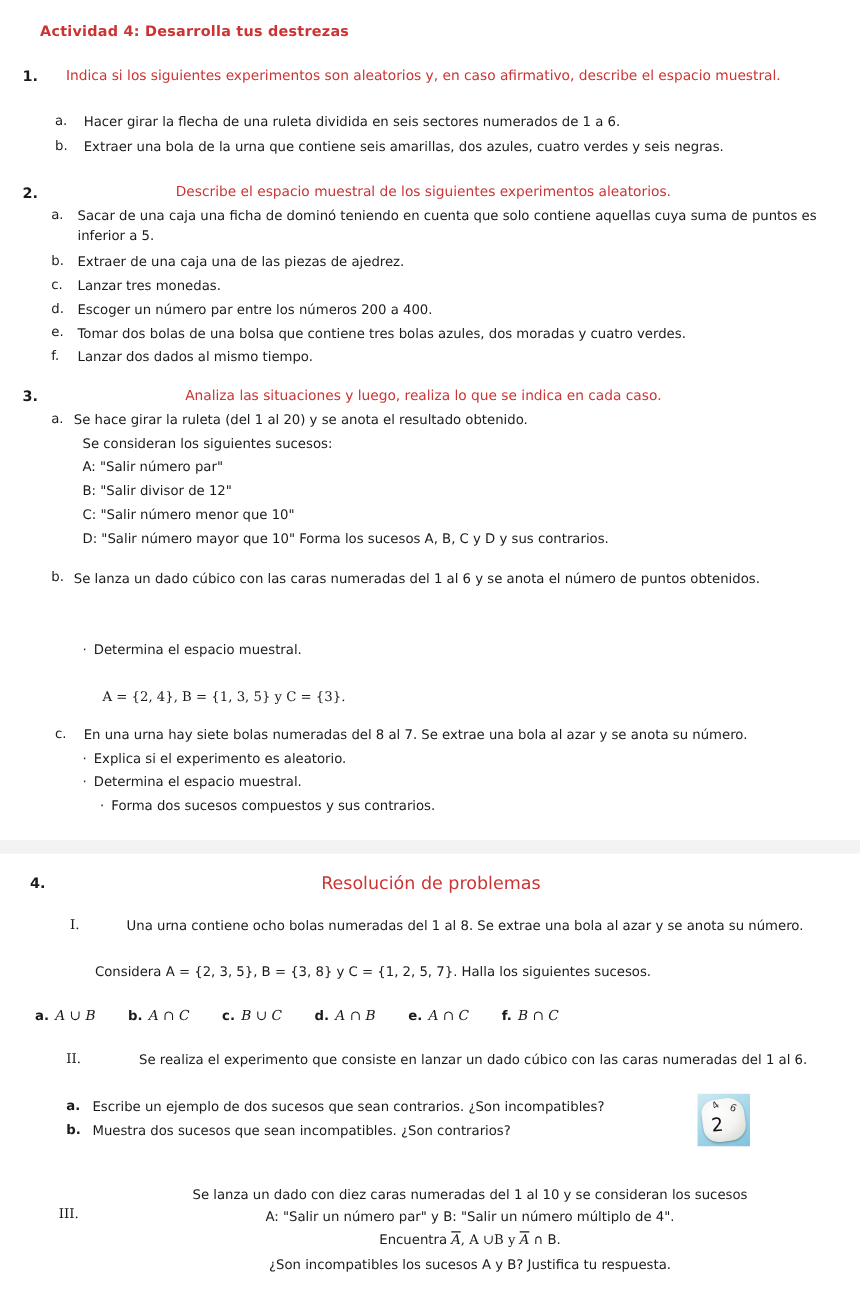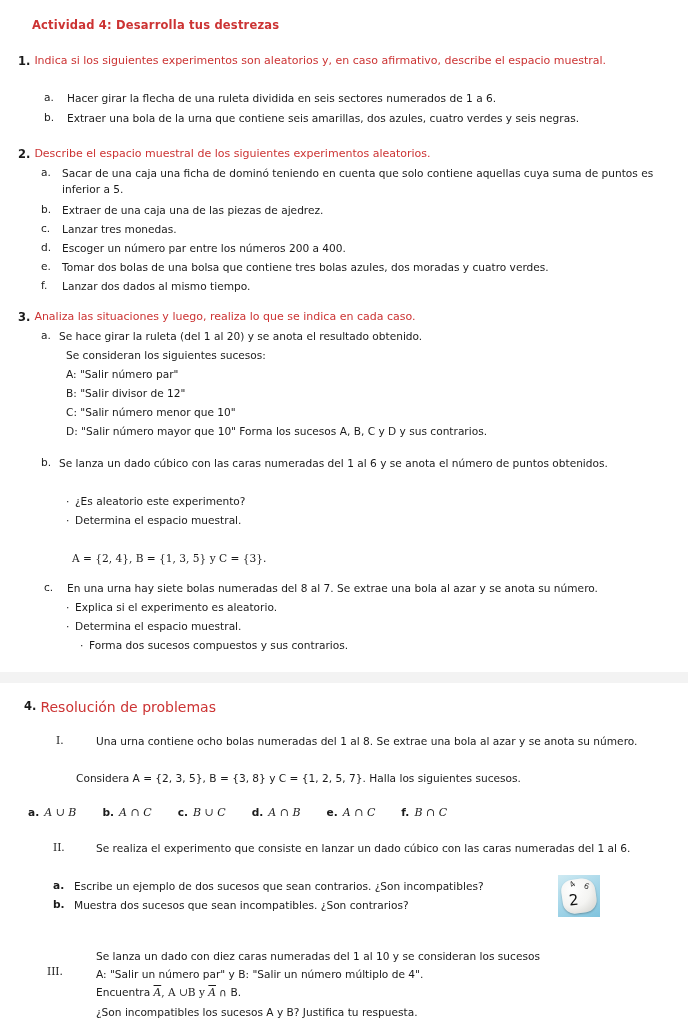--- a/index.html
+++ b/index.html
@@ -15,21 +15,21 @@
     font-size: 11px;
     overflow: hidden;
     position: relative;
   }
   .page {
     position: relative;
     width: 688px;
     height: 1033px;
     background: #ffffff;
   }
-  .red { color: #cc3333; }
+  .red { color: #cc3333; text-align: center; }
 
   
   .doc-title {
     position: absolute;
     left: 32px;
     top: 18px;
     font-size: 11.5px;
     font-weight: bold;
     color: #cc3333;
     letter-spacing: 0.2px;
@@ -197,23 +197,22 @@
   <div class="letter" style="left:41px; top:329px;">a.</div>
   <div class="sub" style="left:59px; top:329px; width:595px;">Se hace girar la ruleta (del 1 al 20) y se anota el resultado obtenido.</div>
   <div class="sub" style="left:66px; top:348px; width:595px;">Se consideran los siguientes sucesos:</div>
   <div class="sub" style="left:66px; top:367px; width:595px;">A: "Salir número par"</div>
   <div class="sub" style="left:66px; top:386px; width:595px;">B: "Salir divisor de 12"</div>
   <div class="sub" style="left:66px; top:405px; width:595px;">C: "Salir número menor que 10"</div>
   <div class="sub" style="left:66px; top:424px; width:595px;">D: "Salir número mayor que 10" Forma los sucesos A, B, C y D y sus contrarios.</div>
 
   <div class="letter" style="left:41px; top:456px;">b.</div>
   <div class="sub" style="left:59px; top:456px; width:590px;">Se lanza un dado cúbico con las caras numeradas del 1 al 6 y se anota el número de puntos obtenidos.</div>
-  <div class="sub bullet-dot" style="left:75px; top:494px; width:580px;">¿Es aleatorio este experimento?</div>
   <div class="sub bullet-dot" style="left:75px; top:513px; width:580px;">Determina el espacio muestral.</div>
-  <div class="sub math" style="left:72px; top:551px; width:400px; font-style:normal;">A = {2, 4},   B =  {1, 3, 5}    y    C = {3}.</div>
+  <div class="sub math" style="left:82px; top:551px; width:400px; font-style:normal;">A = {2, 4},   B =  {1, 3, 5}    y    C = {3}.</div>
 
   <div class="letter" style="left:44px; top:581px;">c.</div>
   <div class="sub" style="left:67px; top:581px; width:605px;">En una urna hay siete bolas numeradas del 8 al 7. Se extrae una bola al azar y se anota su número.</div>
   <div class="sub bullet-dot" style="left:75px; top:600px; width:580px;">Explica si el experimento es aleatorio.</div>
   <div class="sub bullet-dot" style="left:75px; top:619px; width:580px;">Determina el espacio muestral.</div>
   <div class="sub bullet-dot" style="left:75px; top:638px; width:580px;margin-left:14px;">Forma dos sucesos compuestos y sus contrarios.</div>
 
   <div class="band" style="top:672px;"></div>
 
   <div class="row" style="left:24px; top:698px; width:625px;">

